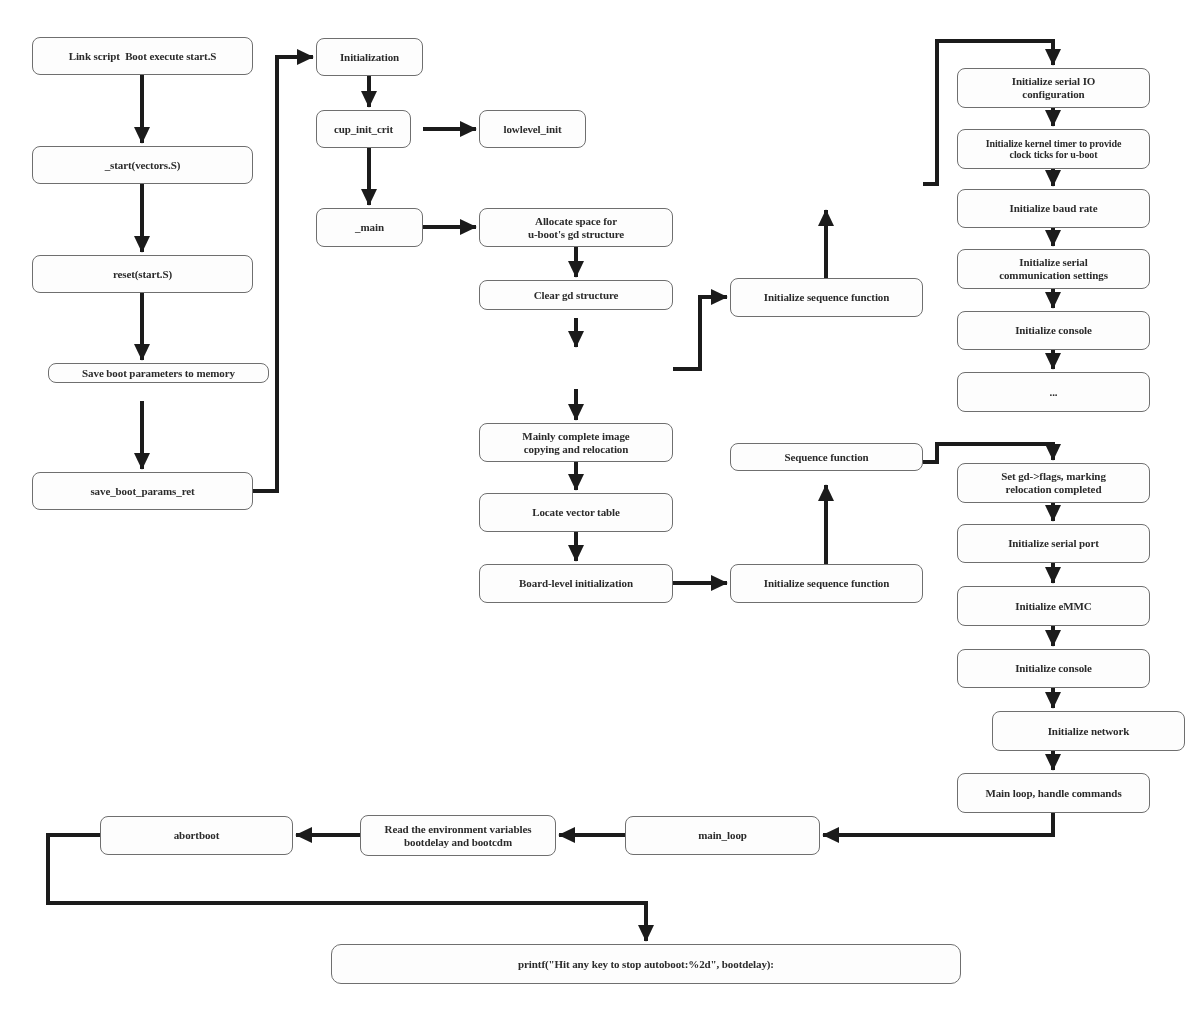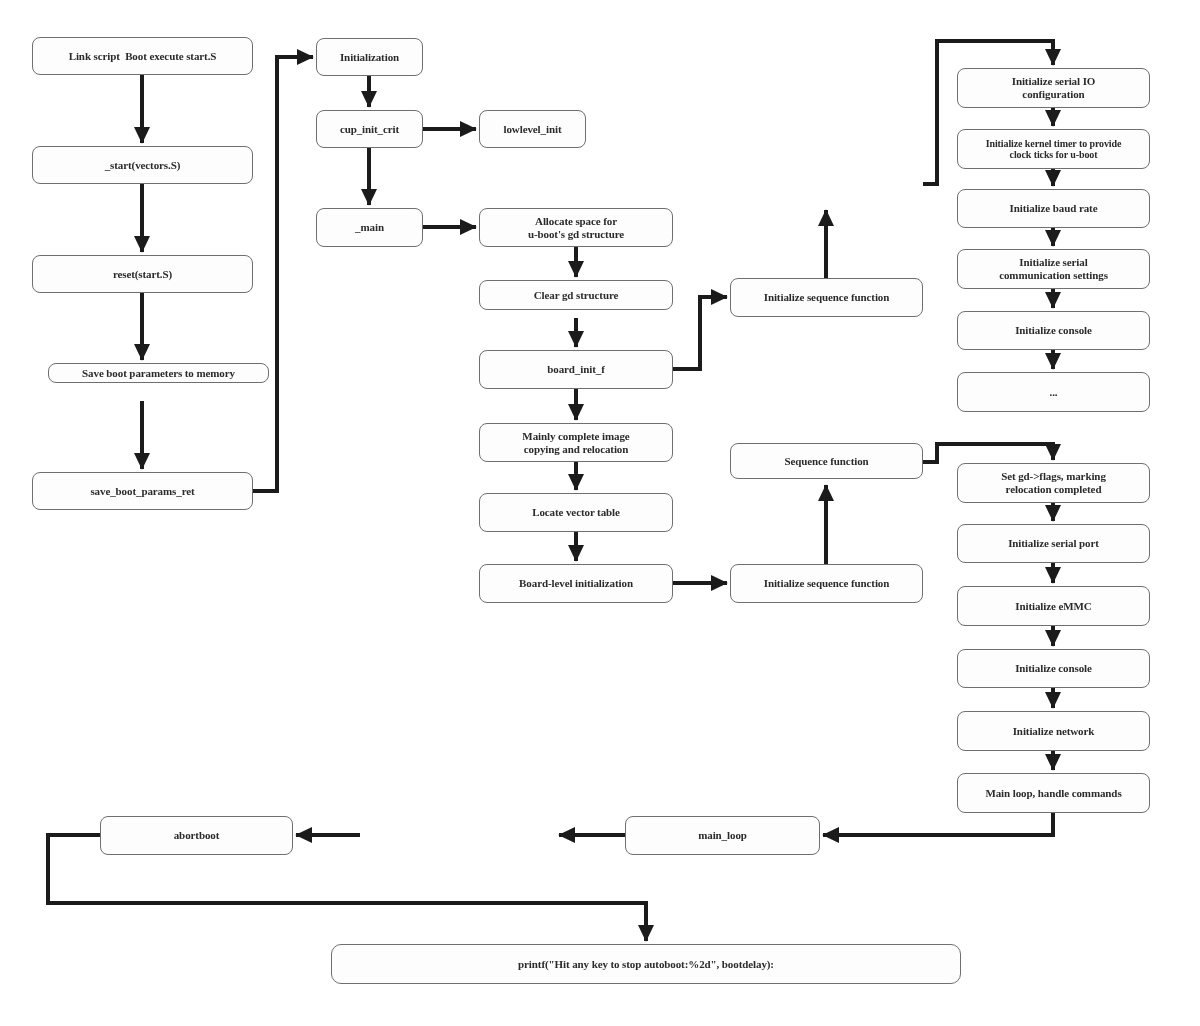--- a/index.html
+++ b/index.html
@@ -84,55 +84,52 @@
   <div class="node" style="left:48px;top:363px;width:221px;height:20px">
       <span class="lbl">Save boot parameters to memory</span>
     </div>
   <div class="node" style="left:32px;top:472px;width:221px;height:38px">
       <span class="lbl">save_boot_params_ret</span>
     </div>
 
   <div class="node" style="left:316px;top:38px;width:107px;height:38px">
       <span class="lbl">Initialization</span>
     </div>
-  <div class="node" style="left:316px;top:110px;width:107px;height:38px">
+  <div class="node" style="left:316px;top:110px;width:95px;height:38px">
       <span class="lbl">cup_init_crit</span>
     </div>
   <div class="node" style="left:479px;top:110px;width:107px;height:38px">
       <span class="lbl">lowlevel_init</span>
     </div>
   <div class="node" style="left:316px;top:208px;width:107px;height:39px">
       <span class="lbl">_main</span>
     </div>
 
   <div class="node" style="left:479px;top:208px;width:194px;height:39px">
       <span class="lbl">Allocate space for
 u-boot's gd structure</span>
     </div>
   <div class="node" style="left:479px;top:280px;width:194px;height:30px">
       <span class="lbl">Clear gd structure</span>
     </div>
-  <div class="node" style="left:479px;top:350px;width:194px;height:39px">
-      <span class="lbl">board_init_f</span>
-    </div>
   <div class="node" style="left:479px;top:423px;width:194px;height:39px">
       <span class="lbl">Mainly complete image
 copying and relocation</span>
     </div>
   <div class="node" style="left:479px;top:493px;width:194px;height:39px">
       <span class="lbl">Locate vector table</span>
     </div>
   <div class="node" style="left:479px;top:564px;width:194px;height:39px">
       <span class="lbl">Board-level initialization</span>
     </div>
 
   <div class="node" style="left:730px;top:278px;width:193px;height:39px">
       <span class="lbl">Initialize sequence function</span>
     </div>
-  <div class="node" style="left:730px;top:443px;width:193px;height:36px">
+  <div class="node" style="left:730px;top:443px;width:193px;height:28px">
       <span class="lbl">Sequence function</span>
     </div>
   <div class="node" style="left:730px;top:564px;width:193px;height:39px">
       <span class="lbl">Initialize sequence function</span>
     </div>
 
   <div class="node" style="left:957px;top:68px;width:193px;height:40px">
       <span class="lbl">Initialize serial IO
 configuration</span>
     </div>
@@ -160,29 +157,33 @@
     </div>
   <div class="node" style="left:957px;top:524px;width:193px;height:39px">
       <span class="lbl">Initialize serial port</span>
     </div>
   <div class="node" style="left:957px;top:586px;width:193px;height:40px">
       <span class="lbl">Initialize eMMC</span>
     </div>
   <div class="node" style="left:957px;top:649px;width:193px;height:39px">
       <span class="lbl">Initialize console</span>
     </div>
-  <div class="node" style="left:957px;top:711px;width:193px;height:40px">
+  <div class="node" style="left:992px;top:711px;width:193px;height:40px">
       <span class="lbl">Initialize network</span>
     </div>
   <div class="node" style="left:957px;top:773px;width:193px;height:40px">
       <span class="lbl">Main loop, handle commands</span>
     </div>
 
   <div class="node" style="left:100px;top:816px;width:193px;height:39px">
       <span class="lbl">abortboot</span>
+    </div>
+  <div class="node" style="left:360px;top:815px;width:196px;height:41px">
+      <span class="lbl">Read the environment variables
+bootdelay and bootcdm</span>
     </div>
   <div class="node" style="left:625px;top:816px;width:195px;height:39px">
       <span class="lbl">main_loop</span>
     </div>
   <div class="node wide" style="left:331px;top:944px;width:630px;height:40px">
       <span class="lbl">printf("Hit any key to stop autoboot:%2d", bootdelay):</span>
     </div>
 
 </div>
 

